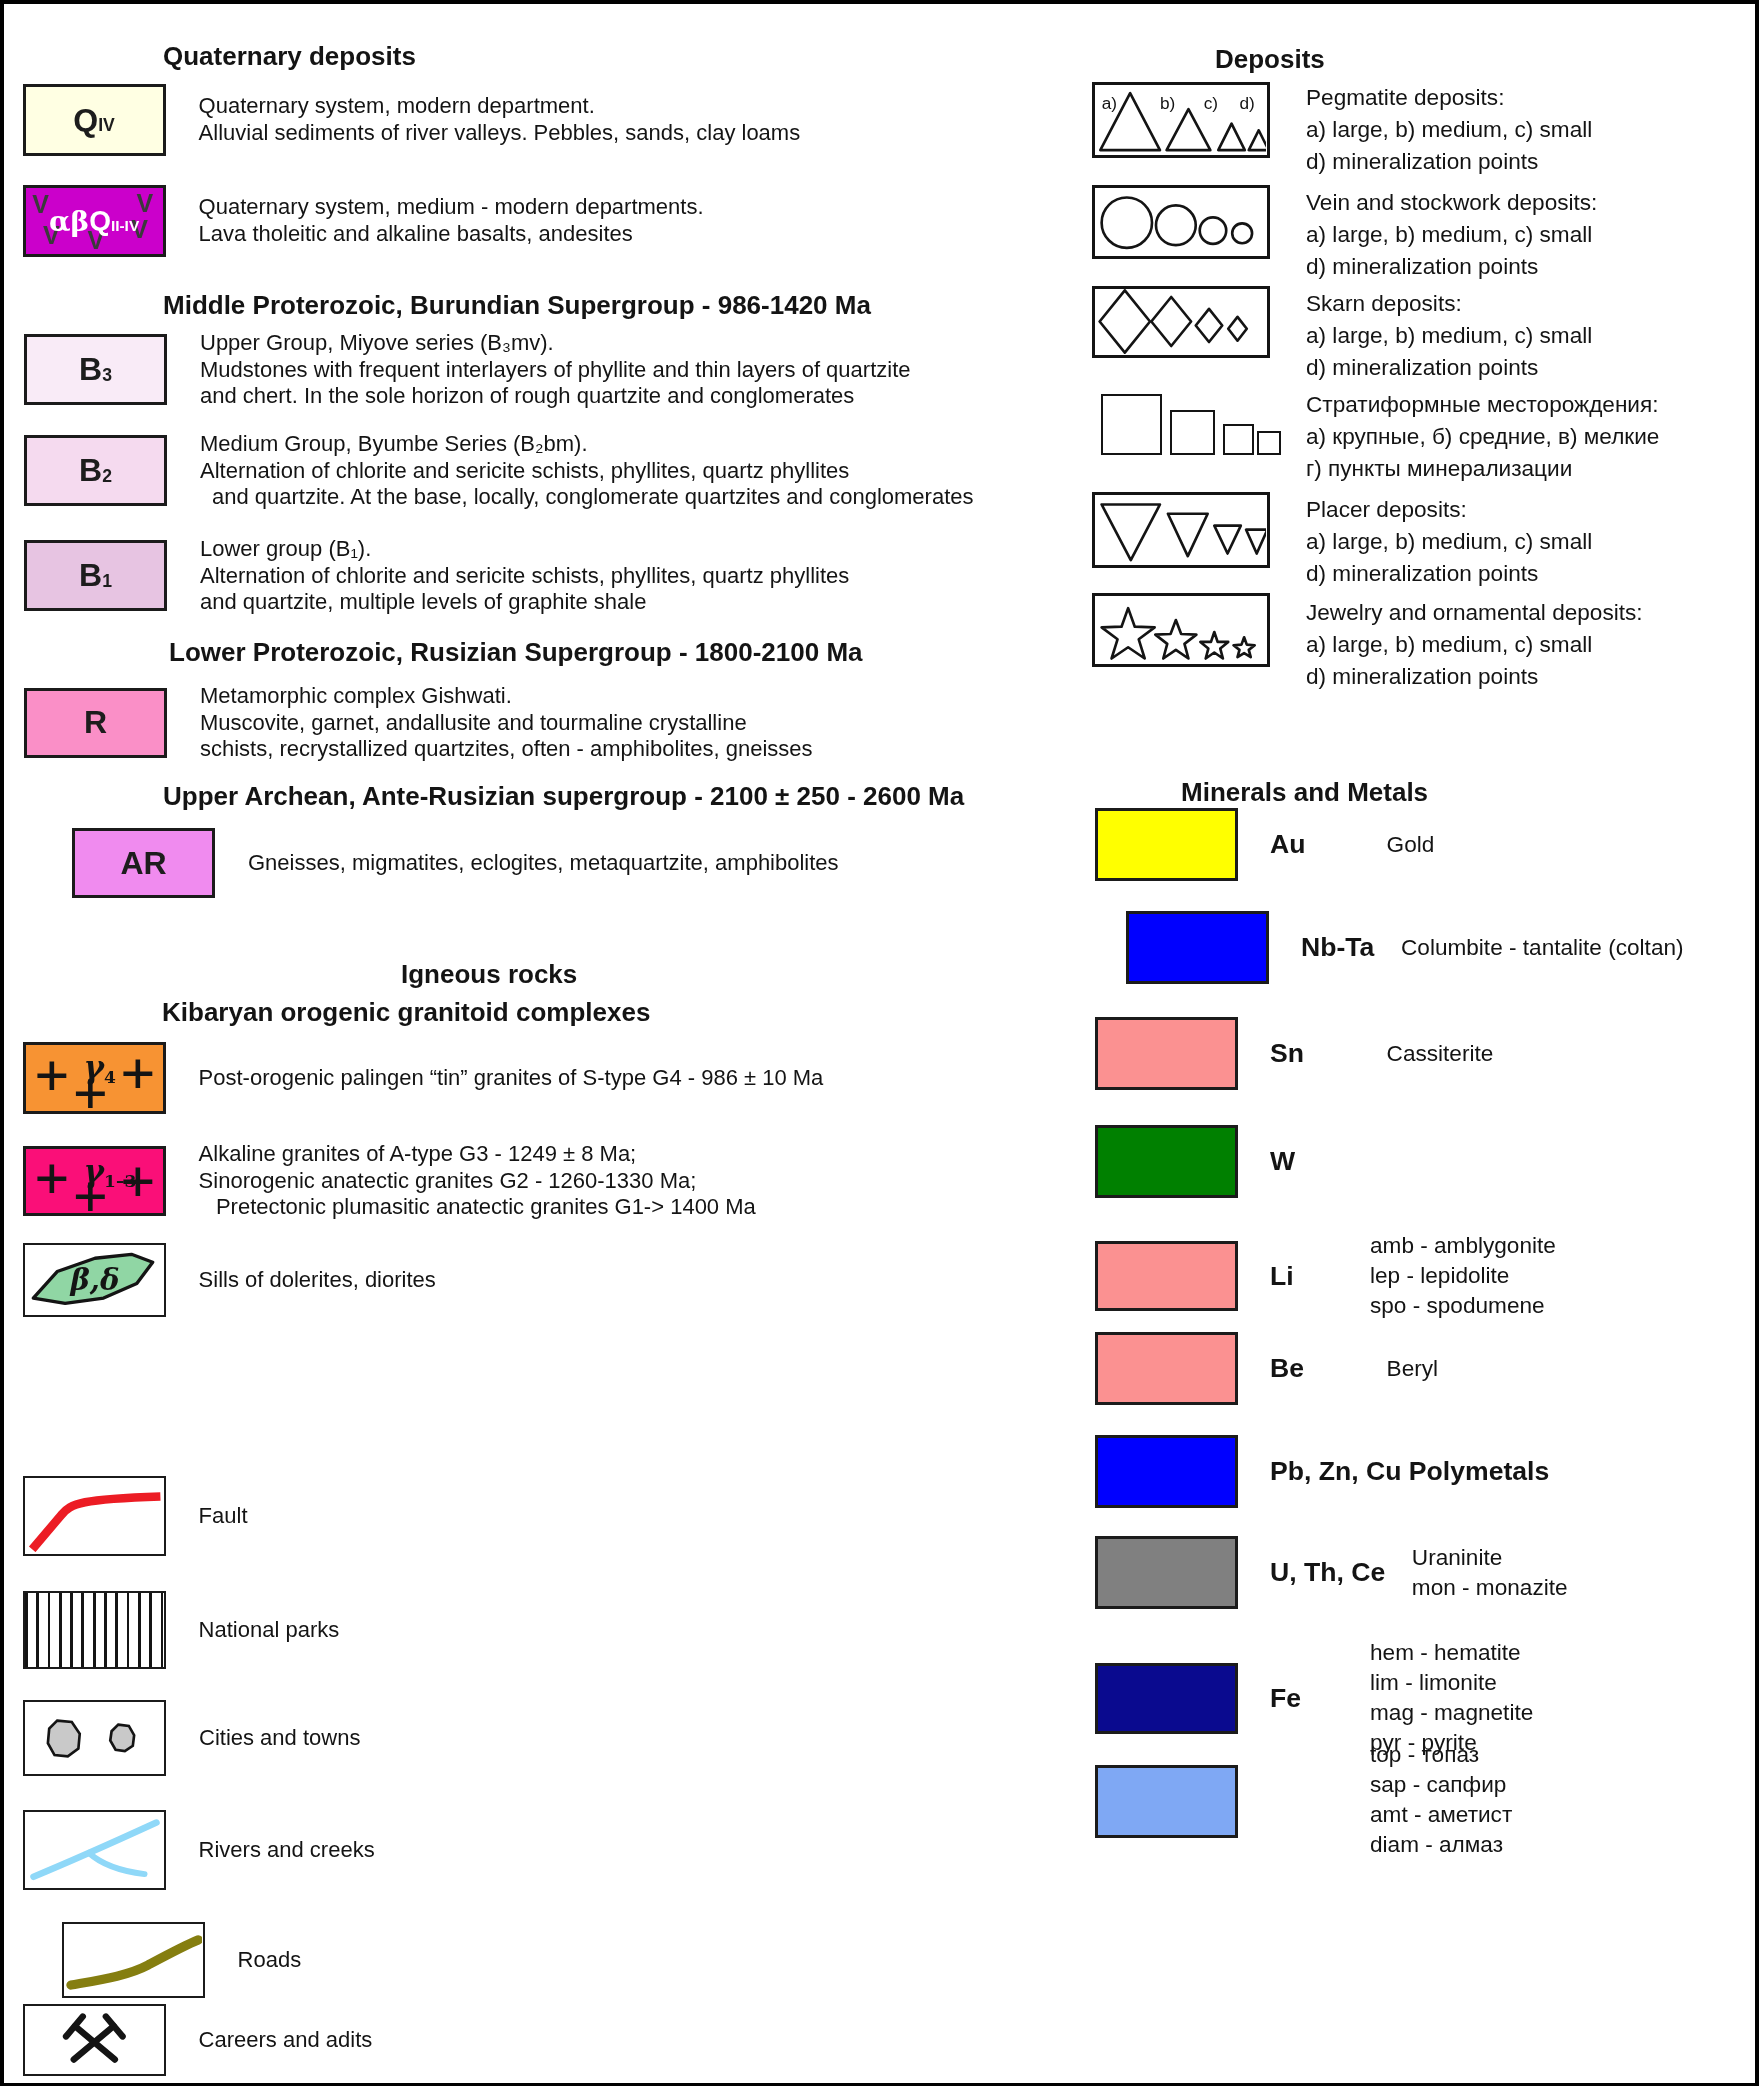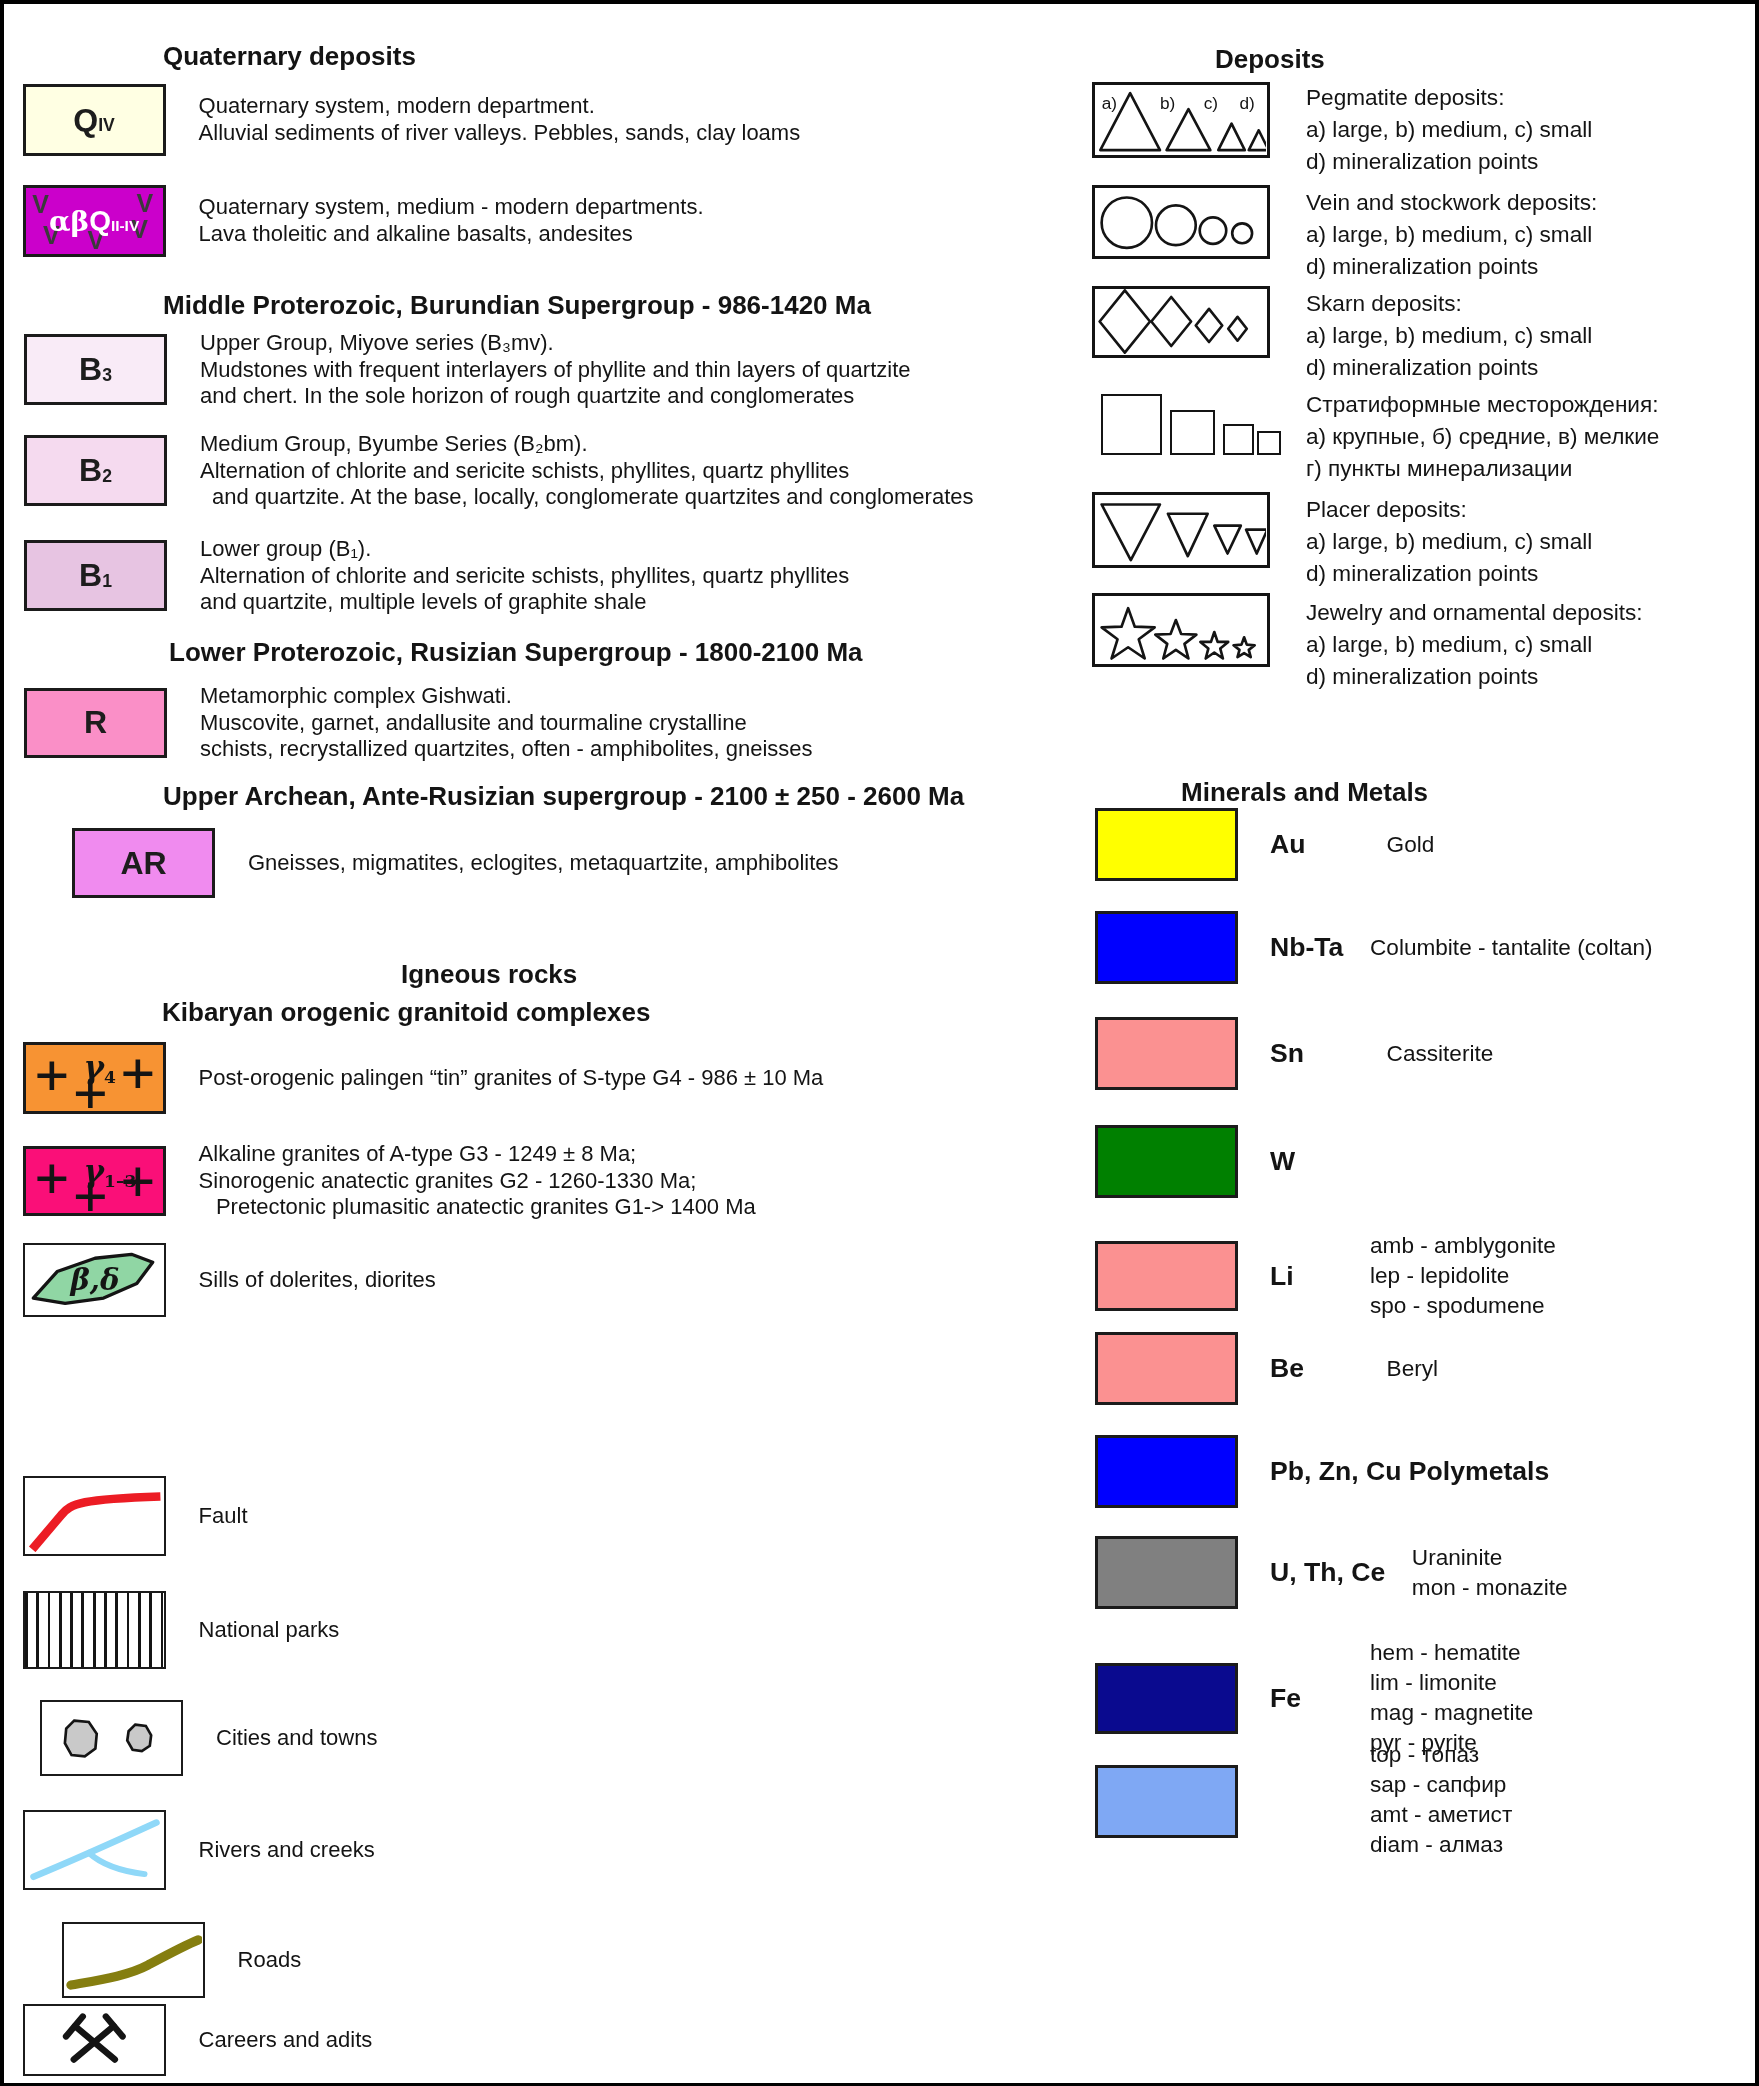--- a/index.html
+++ b/index.html
@@ -195,21 +195,21 @@
     </div>
   </div>
 
   <div class="row" style="left:18.6px;top:1587px;">
     <div class="sw parks" style="width:143px;height:78px;border-width:2.7px;"></div>
     <div class="txt">
       <div>National parks</div>
     </div>
   </div>
 
-  <div class="row" style="left:36px;top:1696px;">
+  <div class="row" style="left:19px;top:1696px;">
     <div class="sw" style="width:143px;height:76px;border-width:2.7px;">
       <svg width="138" height="71" viewBox="0 0 207 107">
         <polygon points="48,28 70,30 82,48 80,70 64,82 44,80 34,62 36,40" stroke="#141414" stroke-width="4" style="fill: rgb(201, 201, 201);"></polygon>
         <polygon points="140,34 156,36 164,50 162,66 150,74 136,72 128,58 130,44" stroke="#141414" stroke-width="4" style="fill: rgb(201, 201, 201);"></polygon>
       </svg>
     </div>
     <div class="txt">
       <div>Cities and towns</div>
     </div>
   </div>
@@ -356,21 +356,21 @@
   <div class="h" style="left:1177px;top:773px;">Minerals and Metals</div>
 
   <div class="mrow" style="left:1091px;top:804px;">
     <div class="sw" style="width: 143px; height: 73px; background: rgb(255, 255, 0);"></div>
     <div class="mlabel">Au</div>
     <div class="mdesc" style="margin-left:16.6px;">
       <div>Gold</div>
     </div>
   </div>
 
-  <div class="mrow" style="left:1091px;top:907px;justify-content:flex-end;">
+  <div class="mrow" style="left:1122px;top:907px;justify-content:flex-end;">
     <div class="sw" style="width: 143px; height: 73px; background: rgb(0, 0, 255);"></div>
     <div class="mlabel">Nb-Ta</div>
     <div class="mdesc">
       <div>Columbite - tantalite (coltan)</div>
     </div>
   </div>
 
   <div class="mrow" style="left:1091px;top:1013px;">
     <div class="sw" style="width: 143px; height: 73px; background: rgb(251, 145, 145);"></div>
     <div class="mlabel">Sn</div>

